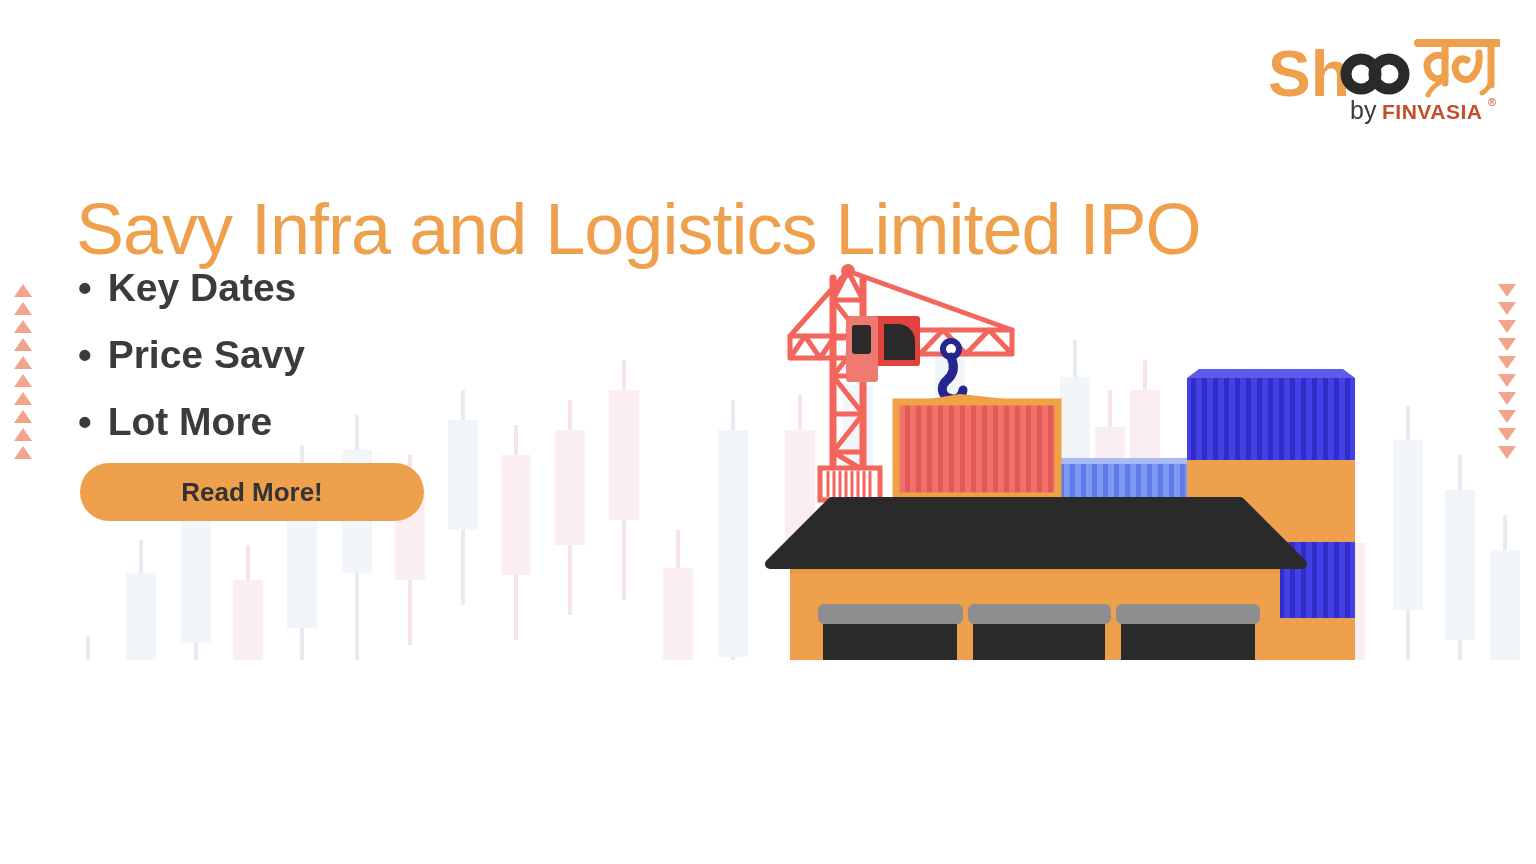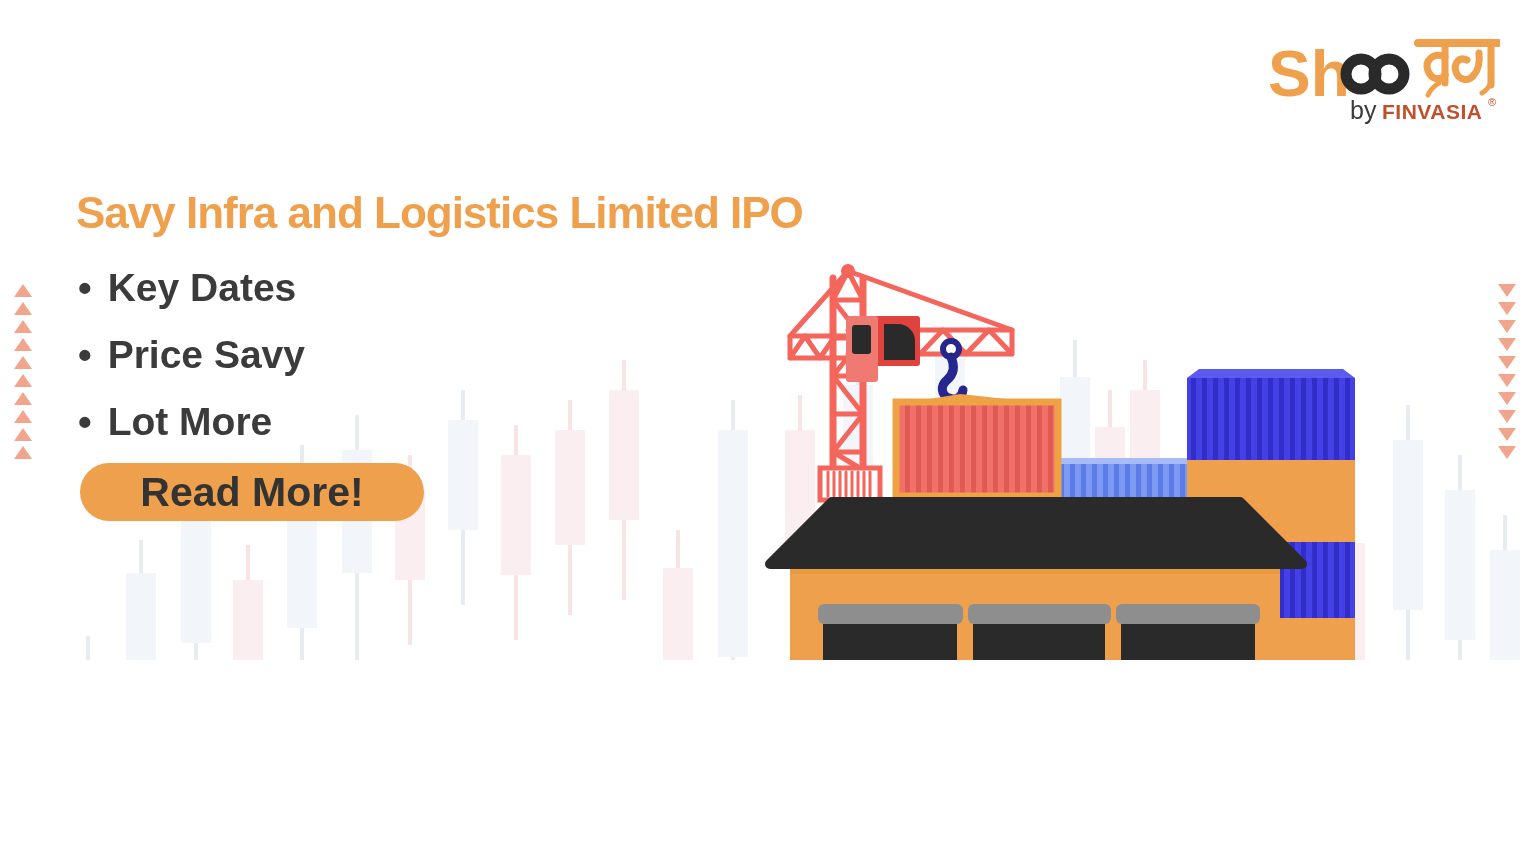--- a/index.html
+++ b/index.html
@@ -40,29 +40,29 @@
     --c-candle_gray_wick:#E7ECF3;
     --c-candle_pink:#FBEEF0;
     --c-candle_pink_wick:#F8E3E5;
   }
   *{margin:0;padding:0;box-sizing:border-box}
   html,body{background:var(--c-background);font-family:"Liberation Sans",sans-serif}
   .canvas{position:relative;width:1536px;height:660px;overflow:hidden;background:var(--c-background)}
   .bg-svg{position:absolute;left:0;top:0;width:1536px;height:864px}
 
   .title{position:absolute;left:76px;top:188px;width:1100px;
-    font-size:44px;font-weight:bold;letter-spacing:-1px;color:var(--c-orange);white-space:nowrap}
+    font-size:72px;font-weight:normal;letter-spacing:-1px;color:var(--c-orange);white-space:nowrap}
 
   .bullets{position:absolute;left:78px;top:266px;list-style:none}
   .bullets li{font-size:39px;font-weight:bold;color:var(--c-text_dark);margin-bottom:23px;white-space:nowrap}
   .bullets li::before{content:"•";margin-right:16px;color:var(--c-text_dark)}
 
   .cta{position:absolute;left:80px;top:463px;width:344px;height:58px;border:none;cursor:pointer;
     border-radius:29px;background:var(--c-orange);color:var(--c-button_text);
-    font-family:"Liberation Sans",sans-serif;font-size:41px;font-weight:bold}
+    font-family:"Liberation Sans",sans-serif;font-size:26px;font-weight:bold}
 
   .tri-col{position:absolute;top:284px;display:flex;flex-direction:column;gap:5px}
   .tri-col.left{left:14px}
   .tri-col.right{right:20px}
   .tri-up{width:0;height:0;border-left:9px solid transparent;border-right:9px solid transparent;
     border-bottom:13px solid var(--c-triangle)}
   .tri-down{width:0;height:0;border-left:9px solid transparent;border-right:9px solid transparent;
     border-top:13px solid var(--c-triangle)}
 
   .logo{position:absolute;right:36px;top:26px;width:232px;height:100px}

